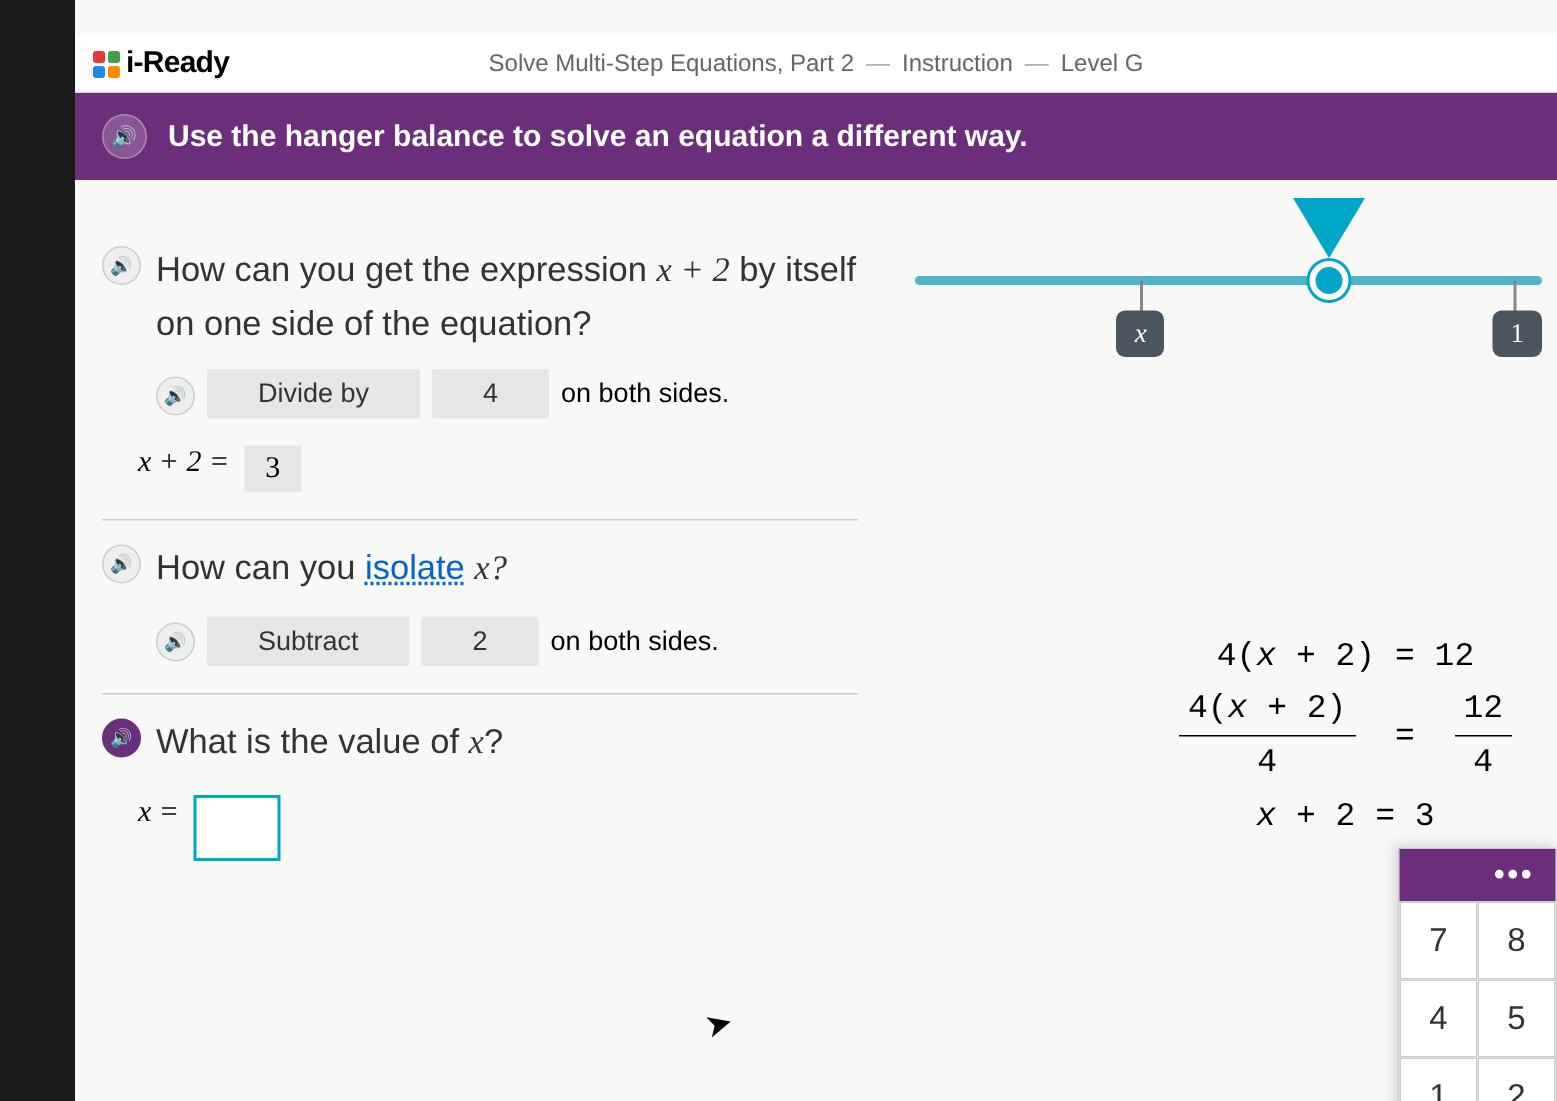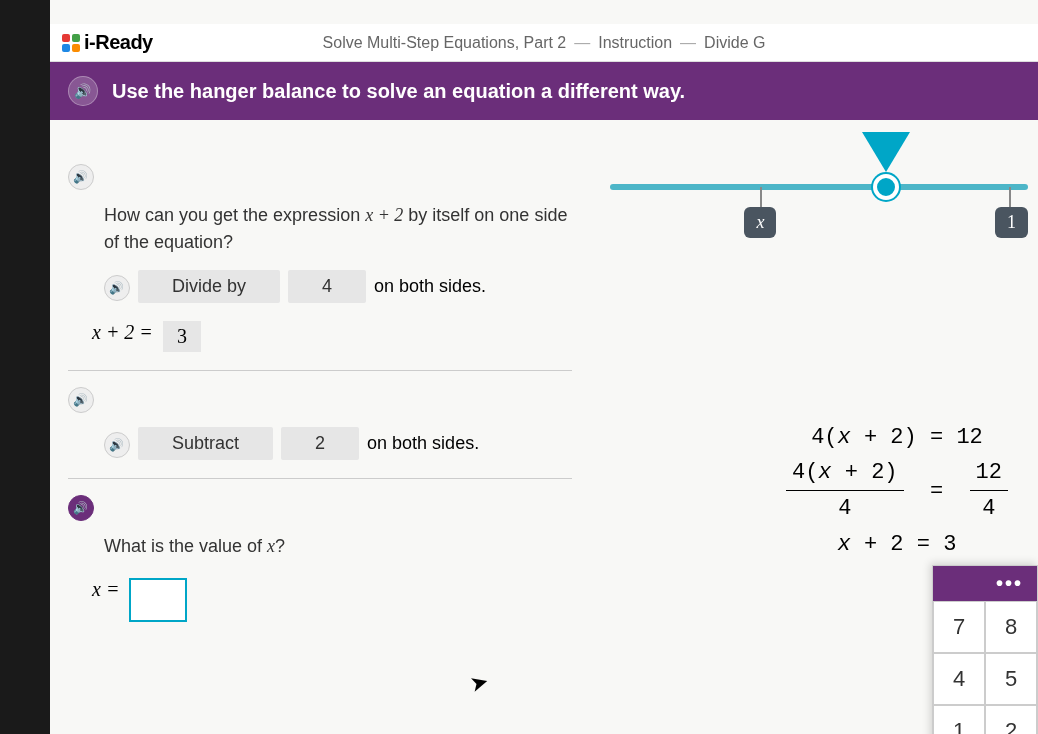--- a/index.html
+++ b/index.html
@@ -76,21 +76,21 @@
   .section.noborder { border-bottom: none; }
   .qrow { display:flex; align-items:flex-start; gap:10px; }
   .mini-audio {
     width: 26px; height: 26px; border-radius: 50%;
     background: #eee; border:1px solid #ccc;
     display:flex; align-items:center; justify-content:center;
     font-size:12px; color:#555; cursor:pointer; flex-shrink:0;
     margin-top:2px;
   }
   .mini-audio.active { background:#6b2e7a; color:#fff; border-color:#6b2e7a;}
-  .qtext { font-size: 18px; color:#333; line-height:1.5;margin-top:40px; }
+  .qtext { font-size: 23px; color:#333; line-height:1.5; }
   .qtext .mathit { font-style: italic; font-family: 'Times New Roman', serif; }
   .link { color:#0066cc; text-decoration: underline dotted; }
   .oprow {
     display:flex; align-items:center; gap:8px;
     margin: 14px 0 0 36px; font-size:18px;
   }
   .pillbox {
     background:#e6e6e6; padding:6px 34px; min-width:90px; text-align:center;
     border-radius:2px; color:#333;
   }
@@ -158,21 +158,21 @@
           <span class="ls3"></span>
           <span class="ls4"></span>
       </span>
       <span>i-Ready</span>
     </div>
     <div class="breadcrumb">
       <span>Solve Multi-Step Equations, Part 2</span>
       <span class="dash">—</span>
       <span>Instruction</span>
       <span class="dash">—</span>
-      <span>Divide G</span>
+      <span>Level G</span>
     </div>
   </div>
 
   <div class="purplebar">
     <div class="audio-btn">
       <span>🔊</span>
     </div>
     <span>Use the hanger balance to solve an equation a different way.</span>
   </div>
 
@@ -199,20 +199,23 @@
         <div class="eqrow">
           <span>x + 2 =</span>
           <span class="numbox">3</span>
         </div>
       </div>
 
       <div class="section">
         <div class="qrow">
           <div class="mini-audio">
             <span>🔊</span>
+          </div>
+          <div class="qtext">
+            <span>How can you </span><span class="link">isolate</span> <span class="mathit"> x?</span>
           </div>
         </div>
         <div class="oprow">
           <div class="mini-audio">
             <span>🔊</span>
           </div>
           <div class="pillbox">Subtract</div>
           <div class="pillbox" style="min-width:48px">2</div>
           <span>on both sides.</span>
         </div>

